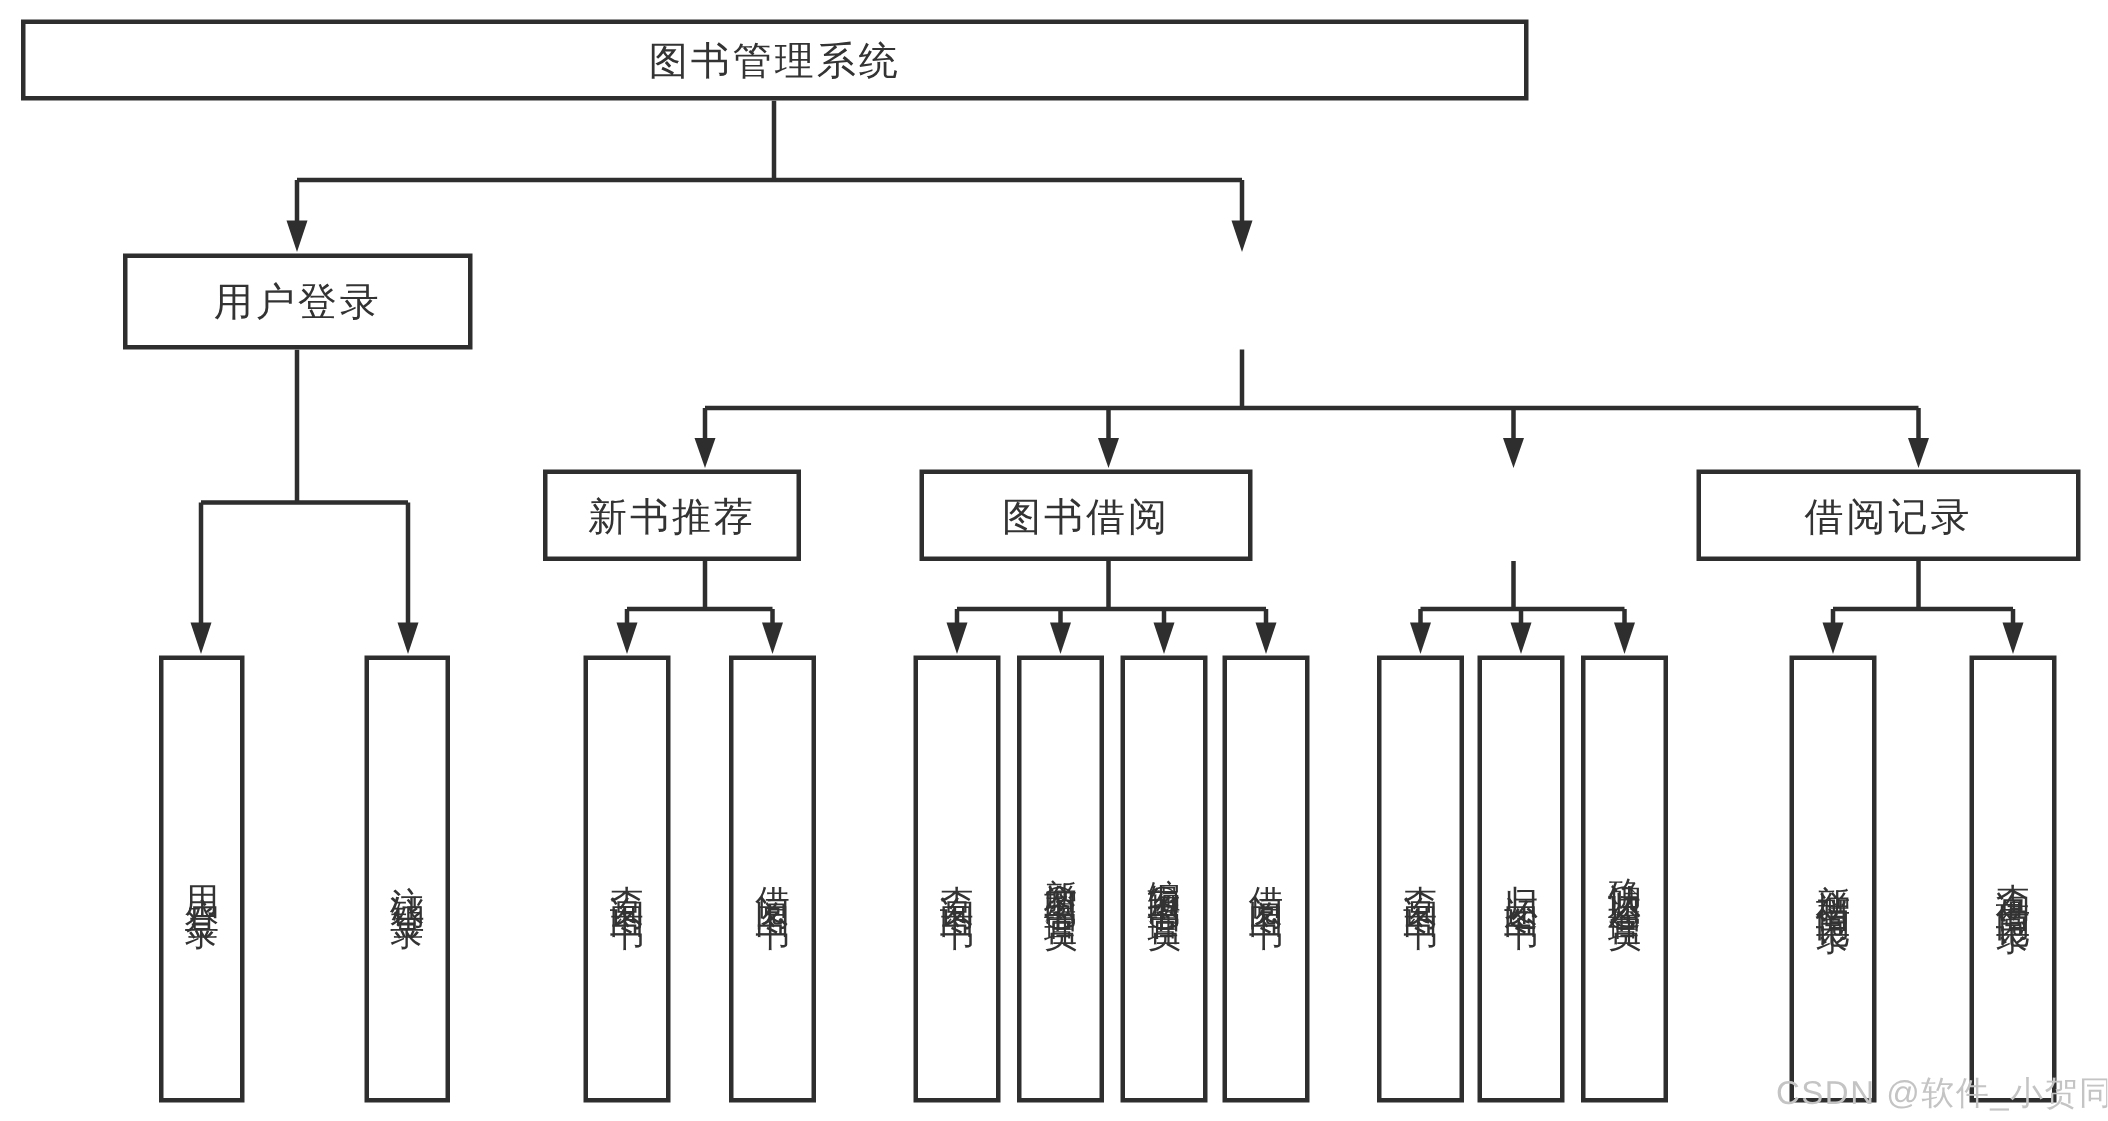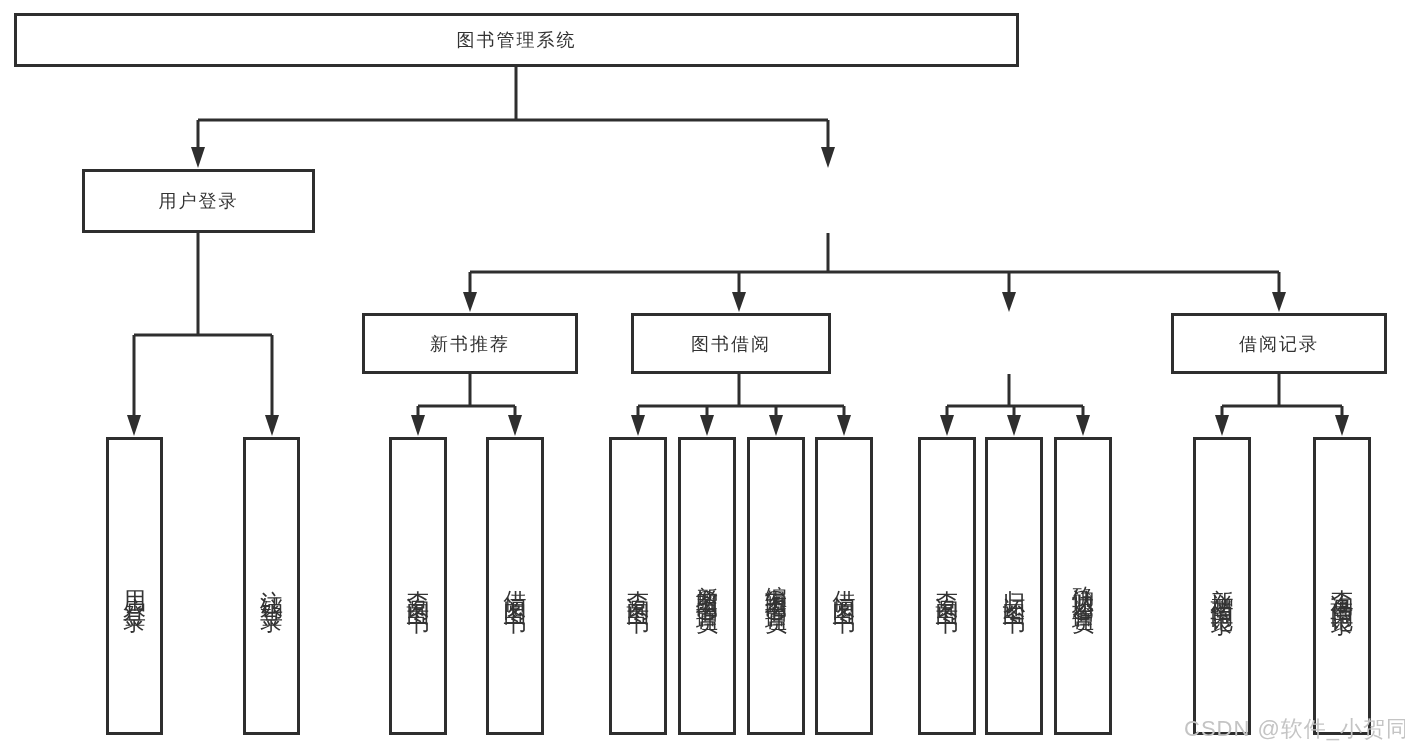--- a/index.html
+++ b/index.html
@@ -22,21 +22,21 @@
     position:absolute;
     box-sizing:border-box;
     background:var(--box-bg);
     border:3px solid var(--line);
     display:flex;
     align-items:center;
     justify-content:center;
     text-align:center;
   }
   .node .hlabel{
-    font-size:18px;
+    font-size:26px;
     letter-spacing:2px;
     line-height:1;
     white-space:nowrap;
   }
   .node .vlabel{
     writing-mode:vertical-rl;
     text-orientation:mixed;
     font-size:23px;
     letter-spacing:7px;
     line-height:1;
@@ -102,27 +102,27 @@
   </svg>
 
   <div class="node" style="left:14px;top:13px;width:1005px;height:54px">
     <span class="hlabel">图书管理系统</span>
   </div>
 
   <div class="node" style="left:82px;top:169px;width:233px;height:64px">
     <span class="hlabel">用户登录</span>
   </div>
 
-  <div class="node" style="left:362px;top:313px;width:216px;height:61px">
+  <div class="node" style="left:362px;top:313px;width:172px;height:61px">
     <span class="hlabel">新书推荐</span>
   </div>
-  <div class="node" style="left:631px;top:313px;width:200px;height:61px">
+  <div class="node" style="left:613px;top:313px;width:222px;height:61px">
     <span class="hlabel">图书借阅</span>
   </div>
-  <div class="node" style="left:1171px;top:313px;width:216px;height:61px">
+  <div class="node" style="left:1131px;top:313px;width:256px;height:61px">
     <span class="hlabel">借阅记录</span>
   </div>
 
   <div class="node" style="left:106px;top:437px;width:57px;height:298px">
     <span class="vlabel">用户登录</span>
   </div>
   <div class="node" style="left:243px;top:437px;width:57px;height:298px">
     <span class="vlabel">注销登录</span>
   </div>
 

